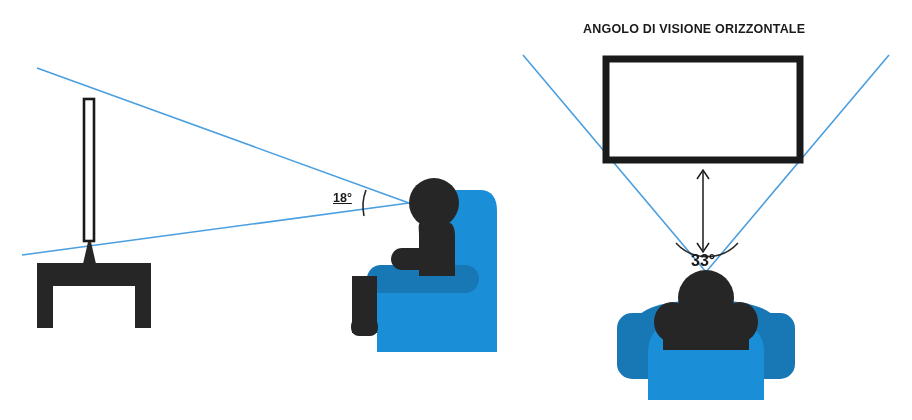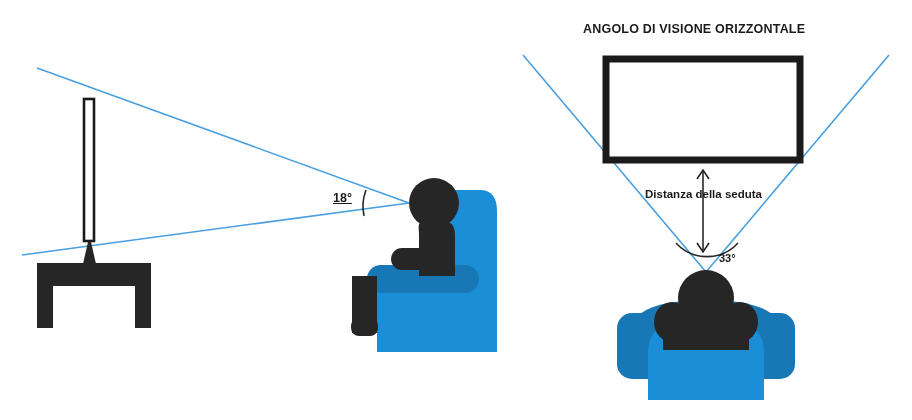--- a/index.html
+++ b/index.html
@@ -48,23 +48,23 @@
     top: 178px;
     font-size: 12.5px;
   }
   #angle-18-label {
     left: 333px;
     top: 190px;
     font-size: 12.5px;
     text-decoration: underline;
   }
   #angle-33-label {
-    left: 719px;
+    left: 691px;
     top: 251px;
-    font-size: 11px;
+    font-size: 16px;
   }
   #seat-distance-label {
     left: 645px;
     top: 187px;
     font-size: 11.5px;
   }
 </style>
 </head>
 <body>
 
@@ -182,17 +182,16 @@
       </g>
     </g>
   </svg>
 
   <div class="lbl" id="panel-title-horizontal">ANGOLO DI VISIONE ORIZZONTALE</div>
 
 
 
   <div class="lbl" id="angle-18-label">18°</div>
 
-  <div class="lbl" id="seat-distance-label">Distanza della seduta</div>
 
   <div class="lbl" id="angle-33-label">33°</div>
 
 </div>
 
 </body></html>

